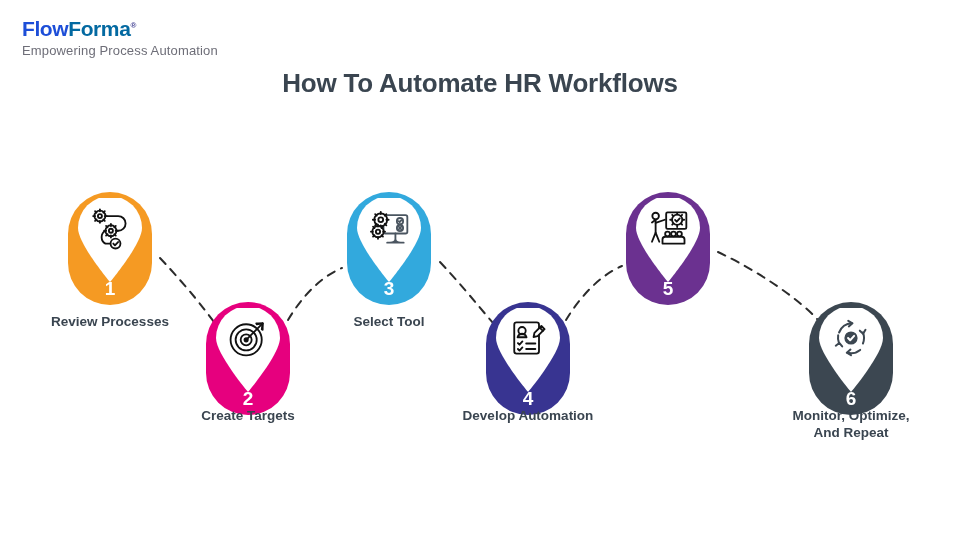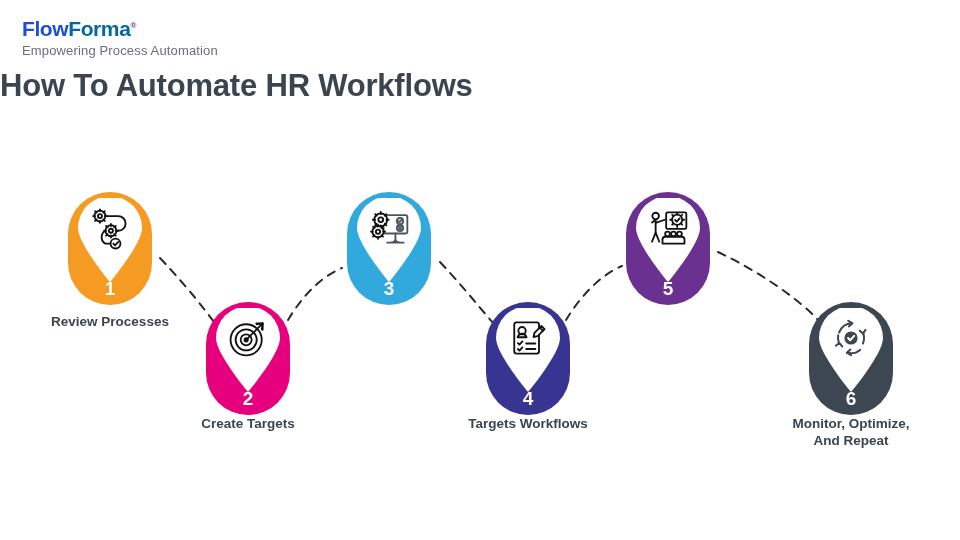--- a/index.html
+++ b/index.html
@@ -44,22 +44,22 @@
     color: #6E6E78;
     white-space: nowrap;
   }
 
   
   #page-title {
     position: absolute;
     left: 0;
     top: 68px;
     width: 960px;
-    text-align: left;
-    font-size: 31px;
+    text-align: center;
+    font-size: 26px;
     font-weight: 700;
     letter-spacing: -0.2px;
     color: #3A4550;
   }
 
   
   #journey-diagram {
     position: absolute;
     left: 0;
     top: 0;
@@ -119,21 +119,21 @@
     transform: translateX(-50%);
     width: 230px;
     text-align: center;
     font-size: 13.5px;
     font-weight: 700;
     line-height: 1.25;
     color: #3A4550;
     white-space: pre-line;
   }
   .step-node.up .step-label { top: 122px; }
-  .step-node.down .step-label { top: 114px; }
+  .step-node.down .step-label { top: 106px; }
 </style>
 </head>
 <body>
 
 <div id="brand-logo">
   <div id="brand-wordmark">
     <span class="brand-flow">Flow</span><span class="brand-forma">Forma</span><span class="brand-reg">®</span>
   </div>
   <div id="brand-tagline">Empowering Process Automation</div>
 </div>
@@ -214,41 +214,42 @@
           <circle cx="15" cy="15" r="7" fill="#ffffff"></circle>
           <circle cx="15" cy="15" r="2.6"></circle>
           <path d="M15 6.4v2.4M15 21.2v2.4M23.6 15h-2.4M8.8 15H6.4M21.1 8.9l-1.7 1.7M10.6 19.4l-1.7 1.7M21.1 21.1l-1.7-1.7M10.6 10.6L8.9 8.9"></path>
           <circle cx="12" cy="28" r="6.2" fill="#ffffff"></circle>
           <circle cx="12" cy="28" r="2.3"></circle>
           <path d="M12 20.3v2.1M12 33.6v2.1M19.7 28h-2.1M6.4 28H4.3M17.4 22.6l-1.5 1.5M8.1 31.9l-1.5 1.5M17.4 33.4l-1.5-1.5M8.1 24.1l-1.5-1.5"></path>
         </g>
       </svg>
       <div class="step-number">3</div>
     </div>
+    <div class="step-label">Select Tool</div>
   </div>
 
   <div class="step-node down" style="left:486px; top:302px;">
     <div class="step-pill" style="background:#383491;">
       <svg class="pin-shape" viewBox="0 0 72 84">
         <path d="M36 84 C 36 84 4 46 4 30 A 32 32 0 1 1 68 30 C 68 46 36 84 36 84 Z" fill="#ffffff"></path>
       </svg>
       <svg class="pin-icon" viewBox="0 0 48 48">
         <g fill="none" stroke="#111111" stroke-width="2" stroke-linecap="round" stroke-linejoin="round">
           <rect x="9" y="7" width="27" height="34" rx="2.5" fill="#ffffff"></rect>
           <circle cx="17.5" cy="16" r="4"></circle>
           <path d="M12.6 23.2c0.9-2.6 2.7-3.8 4.9-3.8s4 1.2 4.9 3.8z"></path>
           <path d="M13 29.5l1.7 1.8 3.2-3.5M13 36l1.7 1.8 3.2-3.5"></path>
           <path d="M22 30h10M22 36h10"></path>
           <path d="M31 18.5l7.6-7.6 3.5 3.5-7.6 7.6-4.4 0.9z" fill="#ffffff"></path>
           <path d="M36.8 12.7l3.5 3.5"></path>
         </g>
       </svg>
       <div class="step-number">4</div>
     </div>
-    <div class="step-label">Targets Workflows</div>
+    <div class="step-label">Develop Automation</div>
   </div>
 
   <div class="step-node up" style="left:626px; top:192px;">
     <div class="step-pill" style="background:#6B3190;">
       <svg class="pin-shape" viewBox="0 0 72 84">
         <path d="M36 84 C 36 84 4 46 4 30 A 32 32 0 1 1 68 30 C 68 46 36 84 36 84 Z" fill="#ffffff"></path>
       </svg>
       <svg class="pin-icon" viewBox="0 0 48 48">
         <g fill="none" stroke="#111111" stroke-width="2" stroke-linecap="round" stroke-linejoin="round">
           <rect x="22" y="7" width="22" height="18" rx="1.5" fill="#ffffff"></rect>

